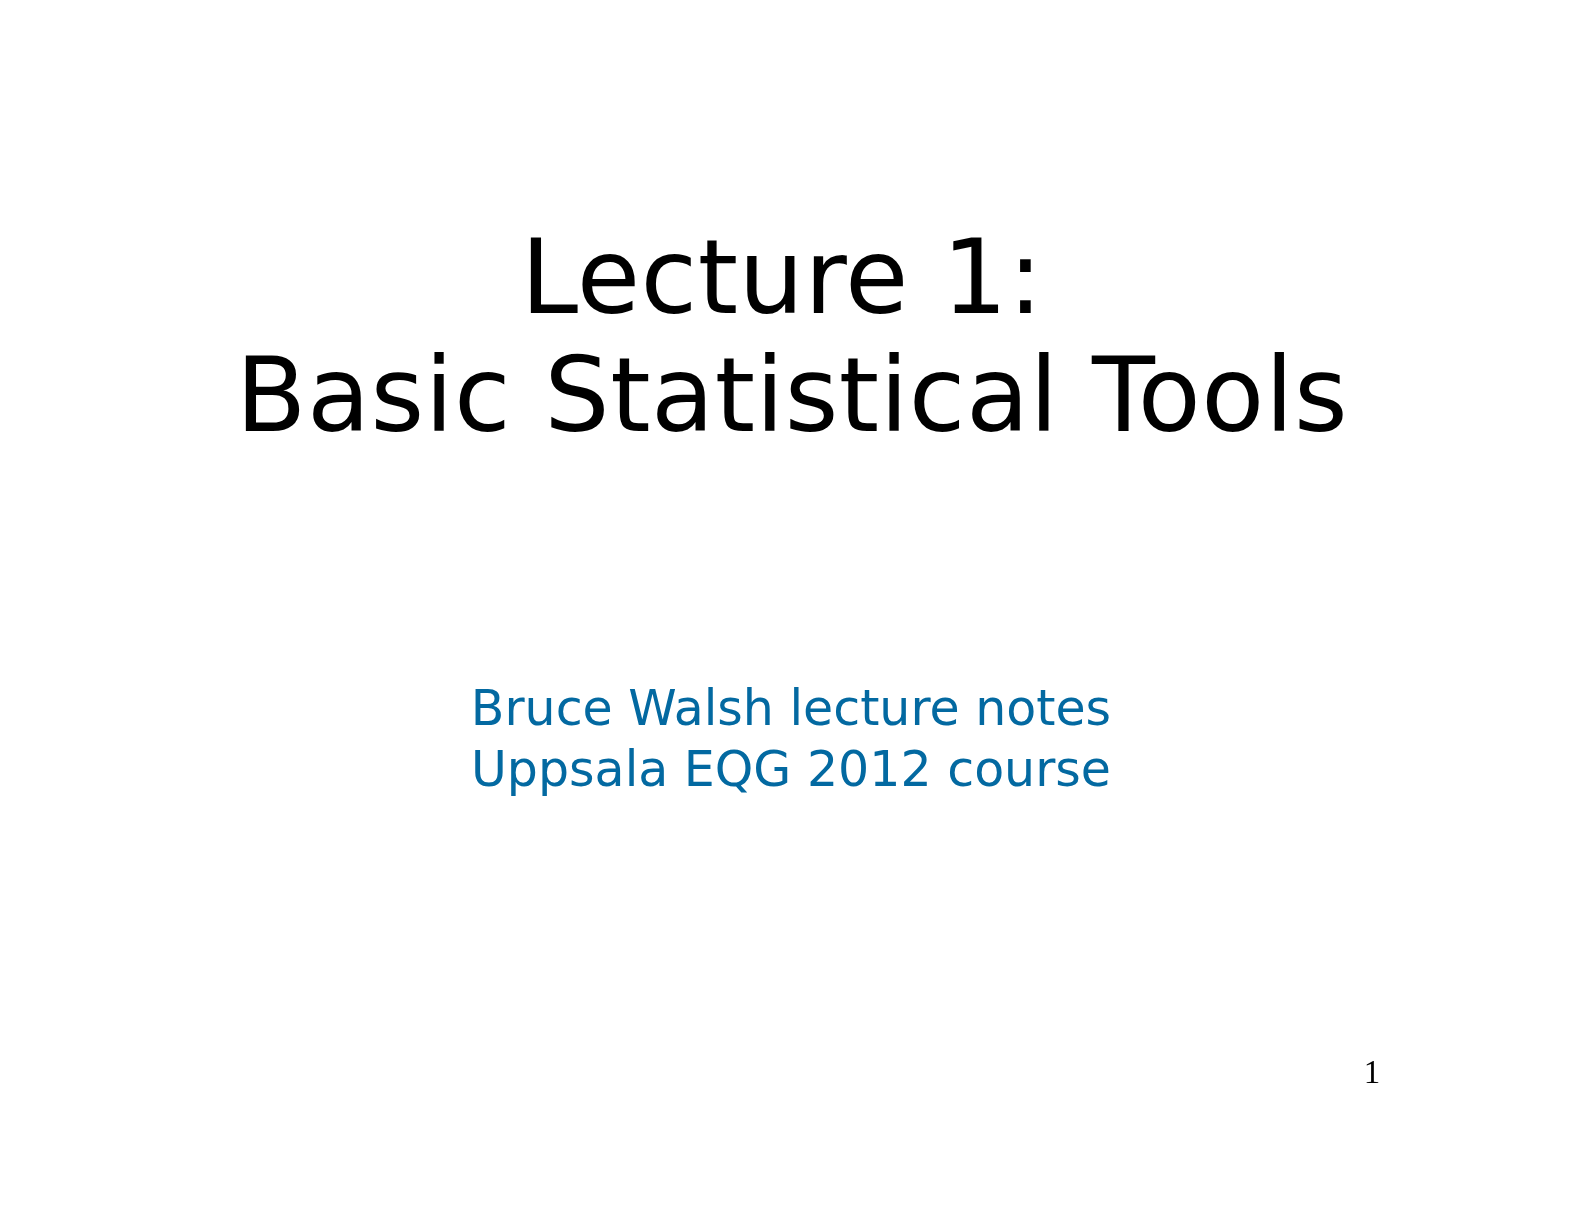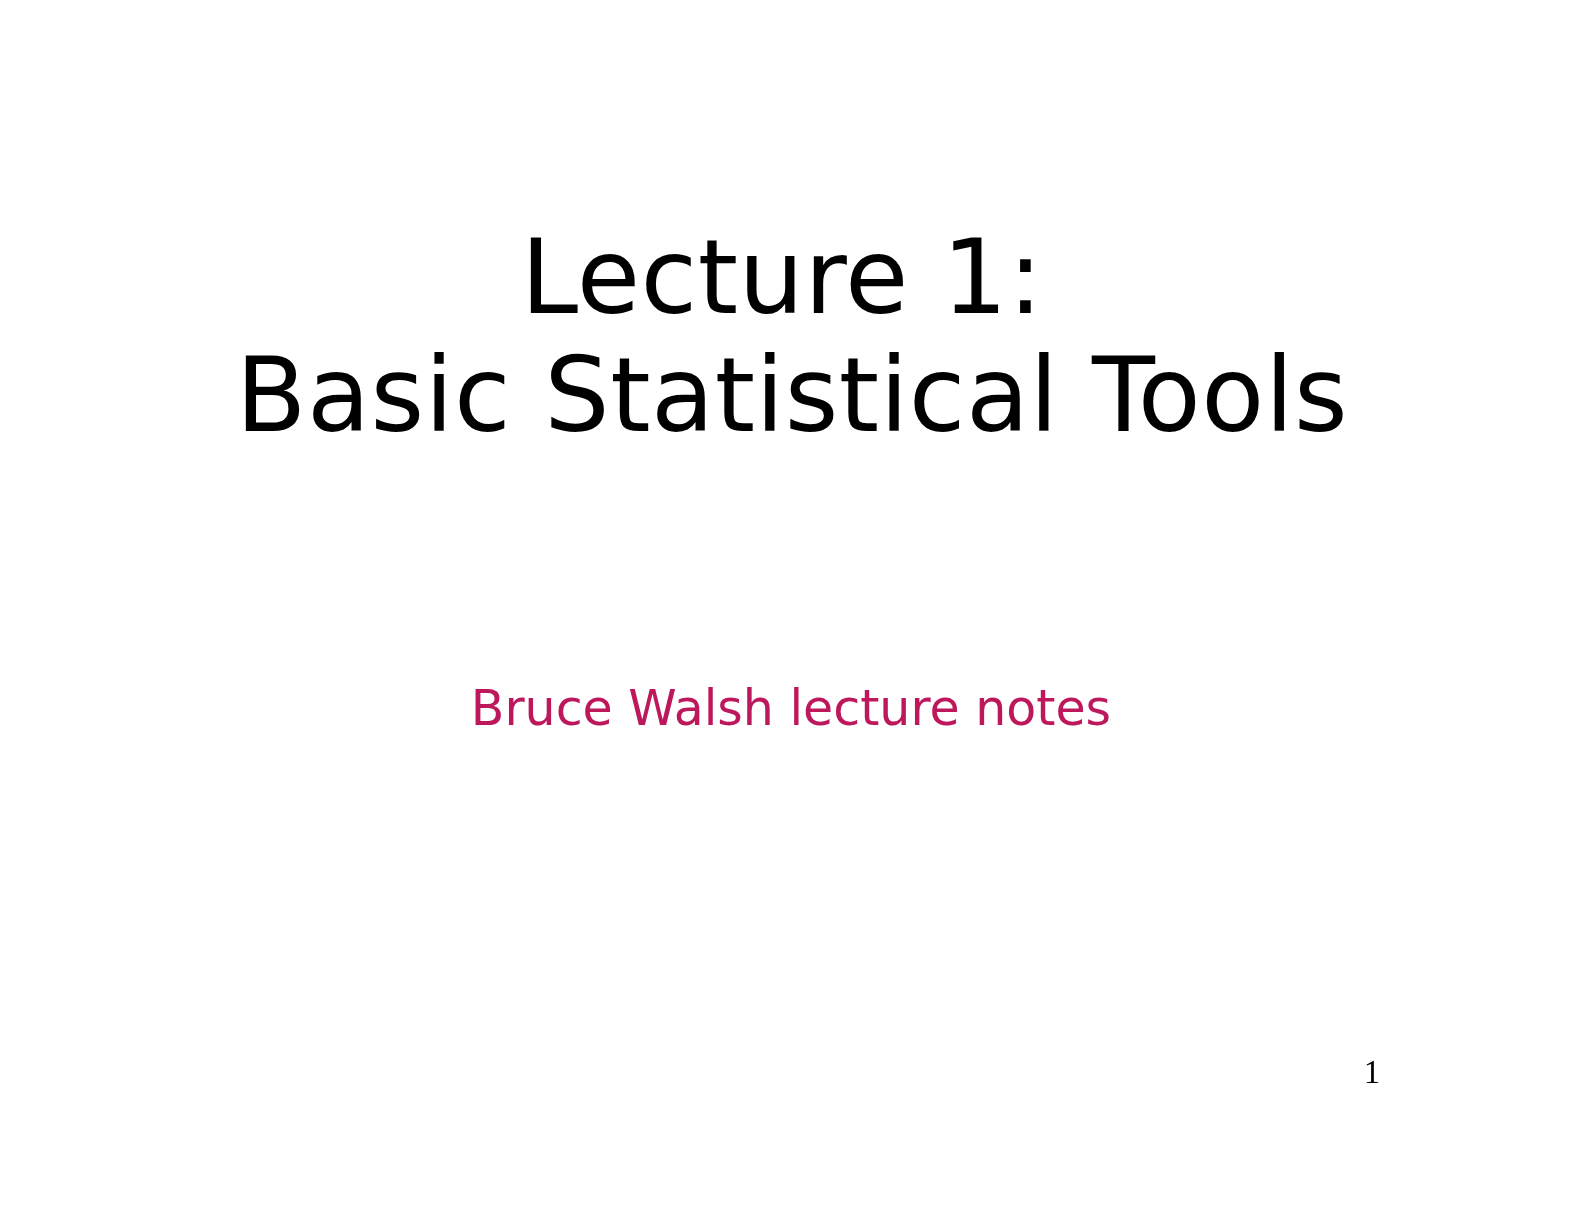--- a/index.html
+++ b/index.html
@@ -57,21 +57,21 @@
     width: 1584px;
     text-align: center;
   }
 
   .subtitle-line {
     display: block;
     font-family: "DejaVu Sans", sans-serif;
     font-size: 49px;
     line-height: 61px;
     font-weight: 400;
-    color: #be185d;
+    color: #0369a1;
     white-space: nowrap;
     padding-right: 2px;
   }
 
   
   .page-number {
     position: absolute;
     left: 1352px;
     top: 1056px;
     width: 40px;
@@ -87,17 +87,18 @@
 
 <div class="slide">
 
   <div class="title-block">
     <span class="title-line title-line-1">Lecture 1:</span>
     <span class="title-line title-line-2">Basic Statistical Tools</span>
   </div>
 
   <div class="subtitle-block">
     <span class="subtitle-line">Bruce Walsh lecture notes</span>
+    <span class="subtitle-line">Uppsala EQG 2012 course</span>
   </div>
 
   <div class="page-number">1</div>
 
 </div>
 
 </body></html>

